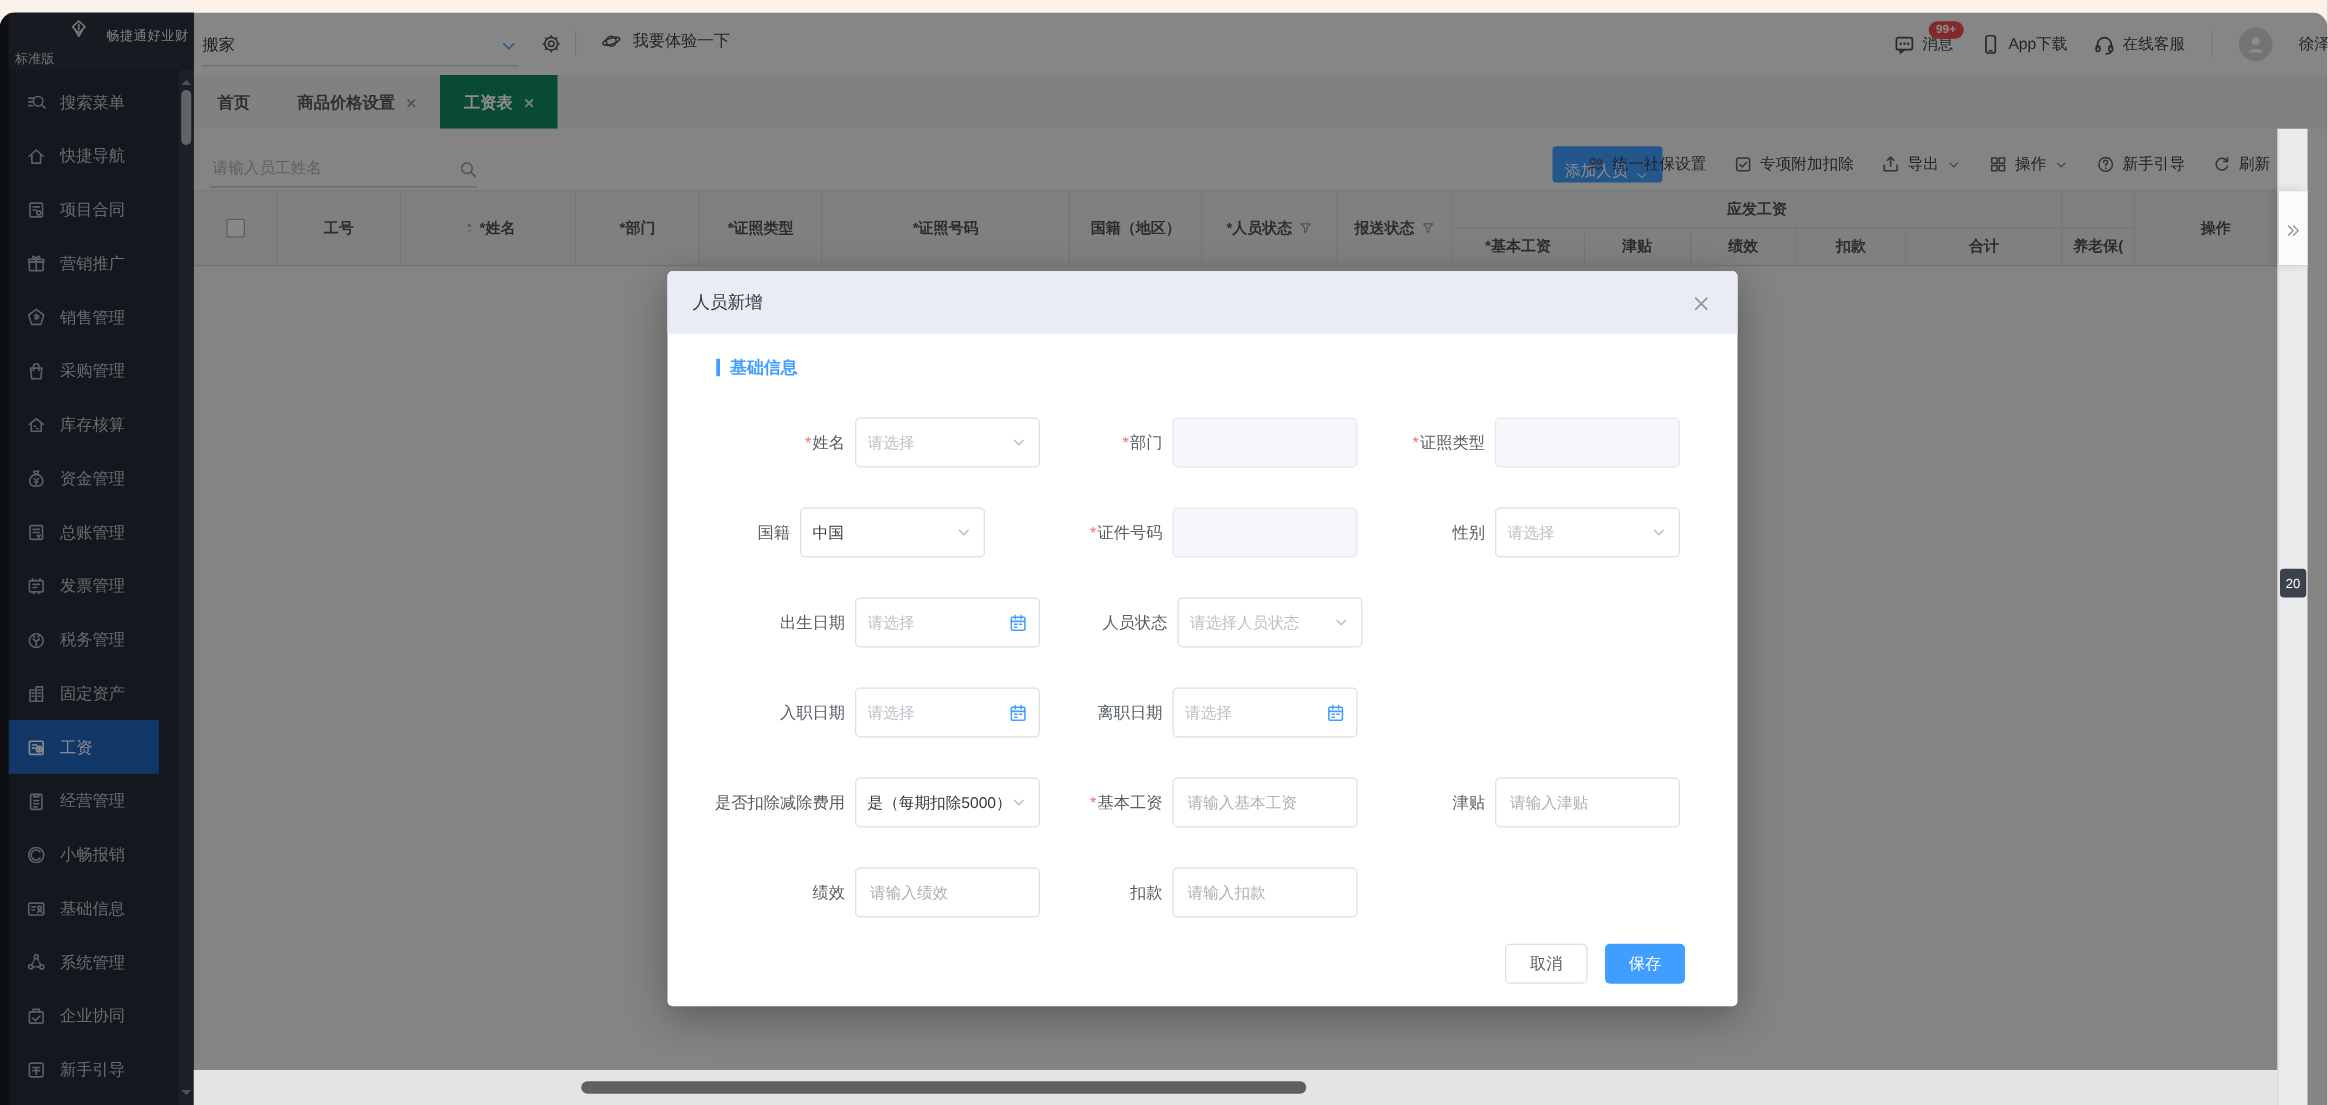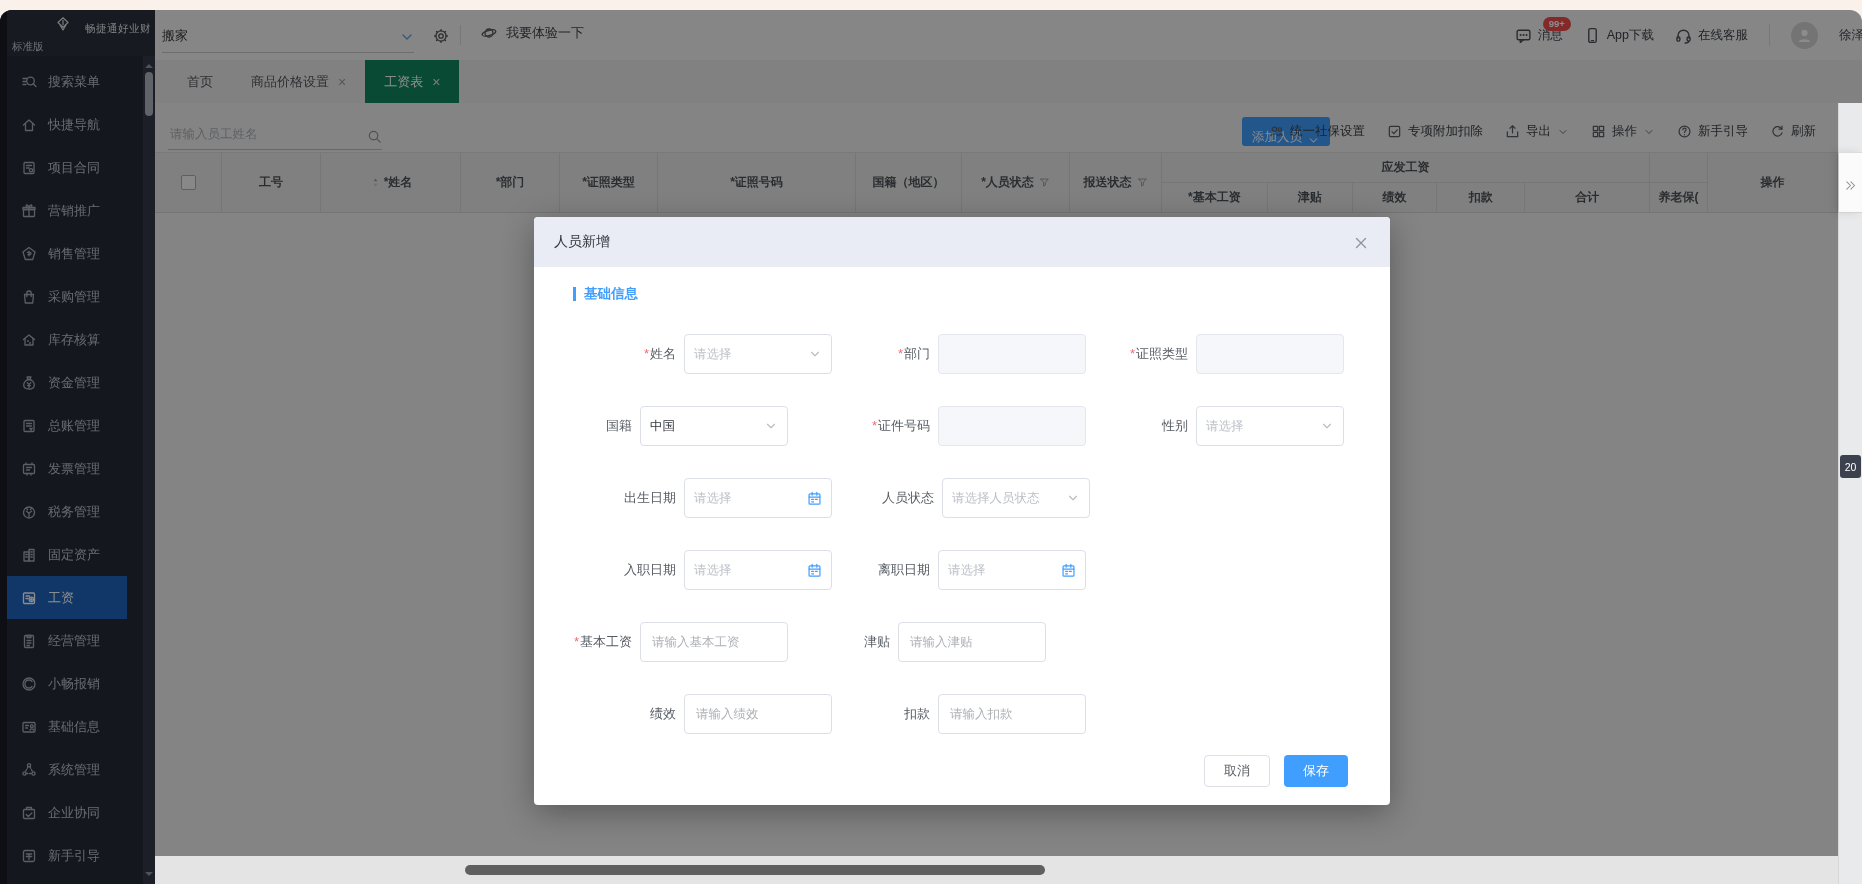--- a/index.html
+++ b/index.html
@@ -45,21 +45,21 @@
   .badge{position:absolute;top:-10px;left:28px;background:#ef4b4b;color:#fff;font-size:9.5px;
     padding:1.5px 6px;border-radius:9px;font-weight:bold;}
   .v-div{width:1px;height:22px;background:#d9d9d9;}
   .avatar{width:27px;height:27px;border-radius:50%;background:#d4d4d4;display:flex;align-items:center;
     justify-content:center;color:#fff;overflow:hidden;}
   .avatar .ic{width:17px;height:17px;}
   .user-name{margin-right:-4px;}
 
   
   .tabrow{position:absolute;left:0;right:0;top:50px;height:43px;background:#ececec;
-    display:flex;align-items:stretch;padding-left:13px;}
+    display:flex;align-items:stretch;font-weight:bold;}
   .tab{display:flex;align-items:center;gap:9px;padding:0 19px;font-size:13px;color:#54575c;cursor:pointer;}
   .tab .x{color:#9a9da2;font-size:14px;line-height:1;}
   .tab.active{background:#10875f;color:#fff;}
   .tab.active .x{color:#cfe9de;}
 
   
   .content{position:absolute;left:0;right:0;top:93px;bottom:0;background:#f1f1f1;}
   .search-box{position:absolute;left:13px;top:16px;width:214px;height:30px;border-bottom:1px solid #bdbdbd;
     display:flex;align-items:center;}
   .search-box input{border:0;background:transparent;outline:0;flex:1;font-size:12.5px;color:#333;min-width:0;}
@@ -92,21 +92,21 @@
   .th.double{flex-direction:column;align-items:stretch;justify-content:flex-start;padding:0;}
   .th-top{height:30px;border-bottom:1px solid #d8d8d8;box-sizing:border-box;}
   .th-bot{flex:1;display:flex;align-items:center;justify-content:center;white-space:nowrap;}
 
   
   .bottom-scroll{position:absolute;left:155px;right:24px;top:846px;height:28px;background:#e4e4e4;z-index:60;}
   .h-thumb{position:absolute;left:310px;top:9px;width:580px;height:10px;border-radius:5px;
     background:#606060;cursor:pointer;}
 
   
-  .right-strip{position:absolute;right:0;top:93px;bottom:0;width:24px;background:#e9eaec;
+  .right-strip{position:absolute;right:16px;top:93px;bottom:0;width:24px;background:#e9eaec;
     border-left:1px solid #d8d8d8;z-index:60;box-sizing:border-box;}
   .expand-box{position:absolute;top:49px;left:0;right:0;height:61px;background:#fbfbfb;
     border-top:1px solid #dcdcdc;border-bottom:1px solid #d3d3d3;display:flex;align-items:center;
     justify-content:center;color:#8a9099;cursor:pointer;box-shadow:-4px 0 8px rgba(0,0,0,.10);box-sizing:border-box;}
   .expand-box .ic{width:13px;height:13px;}
   .strip-badge{position:absolute;top:352px;left:1px;width:21px;height:23px;background:#3b414d;color:#fff;
     border-radius:3px;font-size:10.5px;display:flex;align-items:center;justify-content:center;cursor:pointer;}
 
   
   .overlay{position:absolute;inset:0;background:rgba(0,0,0,.45);z-index:50;}
@@ -615,20 +615,29 @@
             <div class="box sel">
               <span class="ph">请选择</span>
               <svg class="ic cal" viewBox="0 0 16 16" fill="none" stroke="currentColor" stroke-width="1.3" stroke-linecap="round" stroke-linejoin="round">
                 <rect x="2.2" y="3" width="11.6" height="11" rx="1"></rect>
                 <path d="M2.2 6.5h11.6M5.5 1.5v3M10.5 1.5v3M5 9h2M9 9h2M5 11.5h2"></path>
               </svg>
             </div>
           </div>
         </div>
         <div class="m-row">
+          <div class="m-item c1">
+            <div class="lbl">是否扣除减除费用</div>
+            <div class="box sel">
+              <span class="val">是（每期扣除5000）</span>
+              <svg class="ic chev" viewBox="0 0 16 16" fill="none" stroke="currentColor" stroke-width="1.3" stroke-linecap="round" stroke-linejoin="round">
+                <path d="M4 6l4 4 4-4"></path>
+              </svg>
+            </div>
+          </div>
           <div class="m-item c2">
             <div class="lbl"><span class="req">*</span>基本工资</div>
             <div class="box">
               <input placeholder="请输入基本工资" style="">
             </div>
           </div>
           <div class="m-item c3">
             <div class="lbl">津贴</div>
             <div class="box">
               <input placeholder="请输入津贴" style="">

